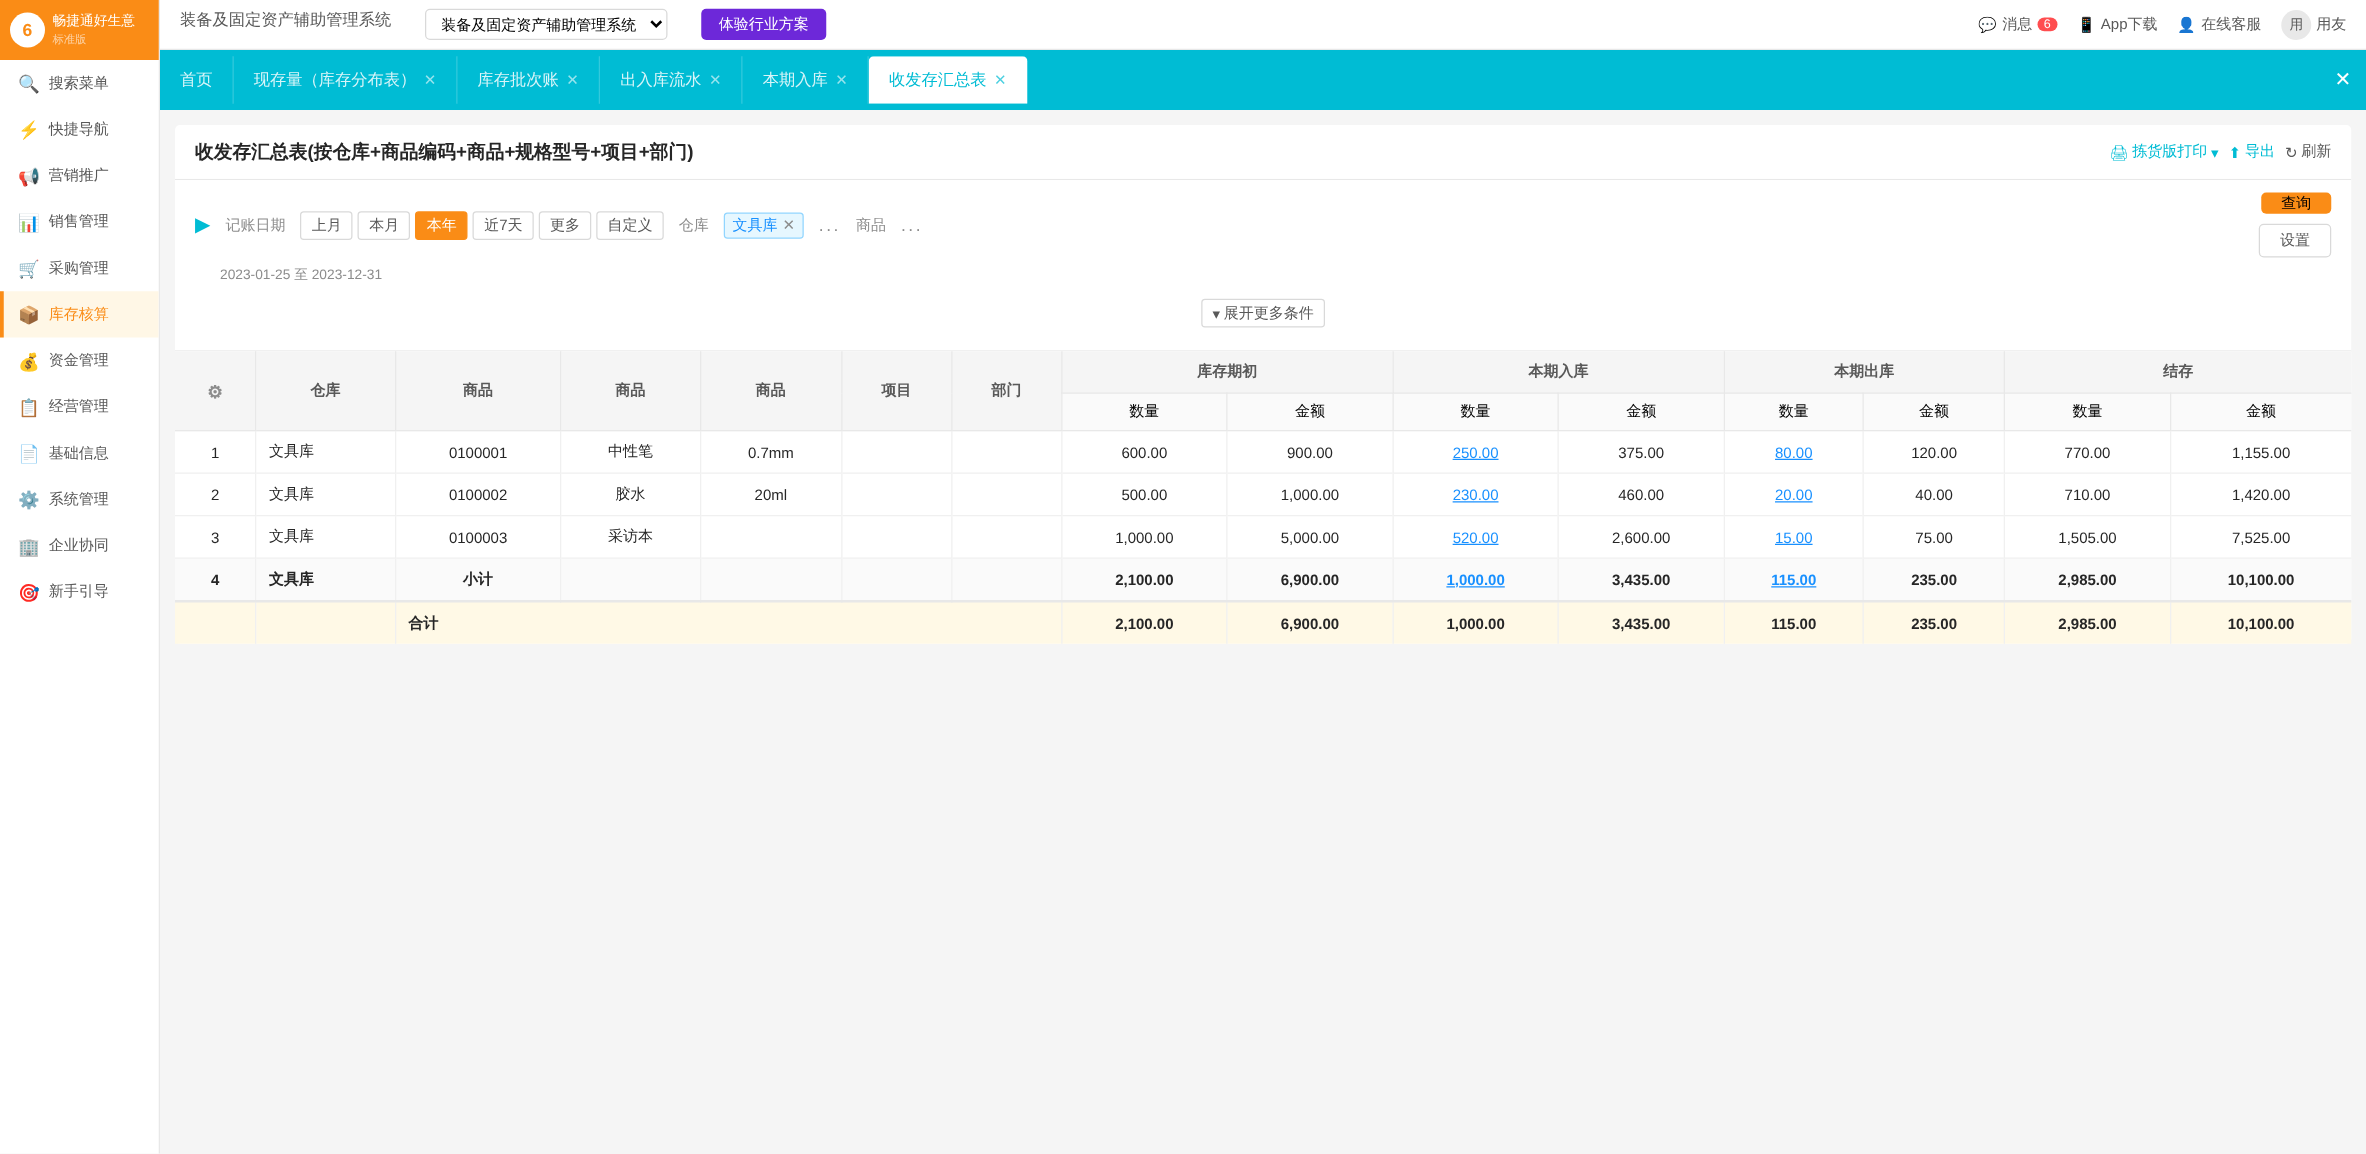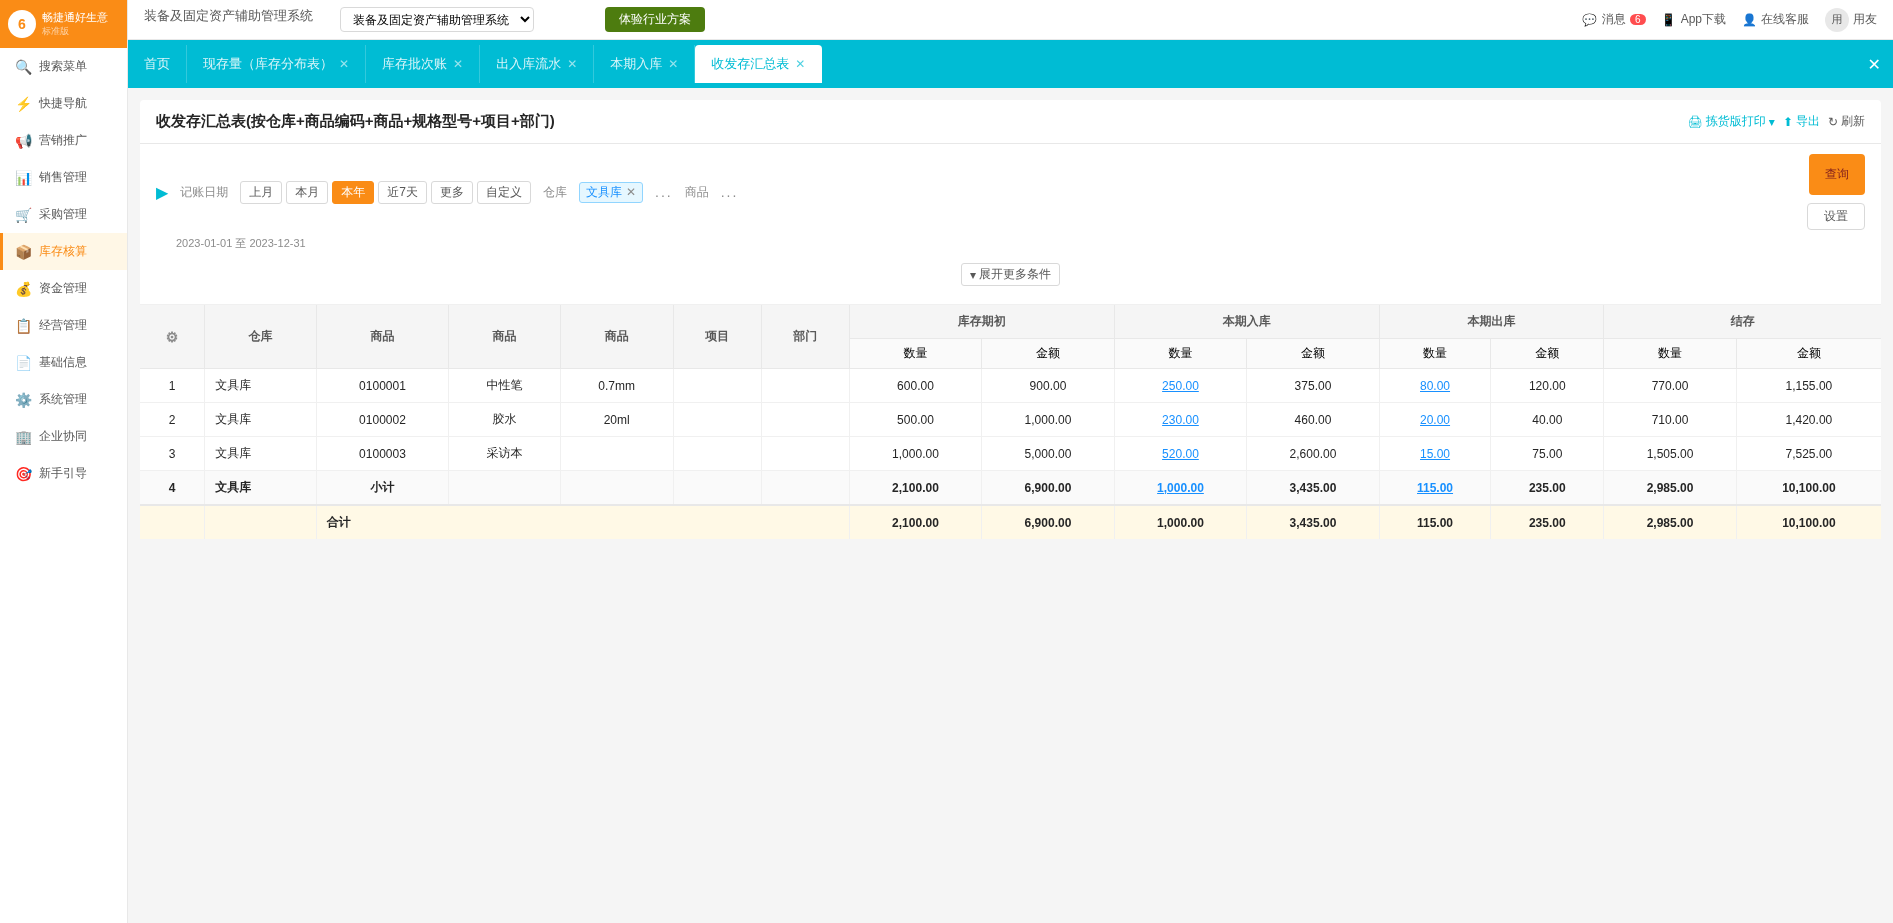--- a/index.html
+++ b/index.html
@@ -17,21 +17,21 @@
     .sidebar-item-icon { font-size: 14px; width: 16px; text-align: center; }
 
     
     .main { flex: 1; display: flex; flex-direction: column; overflow: hidden; }
 
     
     .top-header { background: #fff; border-bottom: 1px solid #e8e8e8; padding: 0 16px; height: 40px; display: flex; align-items: center; justify-content: space-between; }
     .top-header-left { display: flex; gap: 27px; }
     .system-title { font-size: 13px; color: #595959; }
     .header-select { border: 1px solid #d9d9d9; border-radius: 4px; padding: 2px 8px; font-size: 12px; background: #fff; }
-    .header-btn-orange { background: #4d7c0f; color: #fff; border: none; border-radius: 4px; padding: 4px 14px; font-size: 12px; cursor: pointer; margin-left: 44px; }
+    .header-btn-orange { background: #6d28d9; color: #fff; border: none; border-radius: 4px; padding: 4px 14px; font-size: 12px; cursor: pointer; }
     .top-header-right { display: flex; align-items: center; gap: 16px; color: #595959; font-size: 12px; }
     .header-action { display: flex; align-items: center; gap: 4px; cursor: pointer; }
     .badge { background: #ff4d4f; color: #fff; border-radius: 10px; font-size: 10px; padding: 0 4px; min-width: 16px; text-align: center; }
     .avatar { width: 24px; height: 24px; background: #e8e8e8; border-radius: 50%; display: flex; align-items: center; justify-content: center; font-size: 11px; color: #595959; }
 
     
     .tabs-bar { background: #00bcd4; display: flex; align-items: center; padding: 0; height: 48px; }
     .tab-item { padding: 0 16px; height: 38px; display: flex; align-items: center; gap: 6px; font-size: 13px; color: rgba(255,255,255,0.85); cursor: pointer; border-right: 1px solid rgba(255,255,255,0.2); white-space: nowrap; }
     .tab-item.active { background: #fff; color: #00bcd4; border-radius: 4px 4px 0 0; }
     .tab-close { color: inherit; font-size: 12px; opacity: 0.7; }
@@ -52,21 +52,21 @@
     .filter-row { display: flex; align-items: center; gap: 12px; flex-wrap: wrap; }
     .filter-label { color: #8c8c8c; font-size: 12px; white-space: nowrap; }
     .filter-date-group { display: flex; align-items: center; gap: 4px; }
     .filter-btn { padding: 2px 8px; border: 1px solid #d9d9d9; border-radius: 3px; background: #fff; font-size: 12px; cursor: pointer; color: #595959; }
     .filter-btn.active { background: #fa8c16; color: #fff; border-color: #fa8c16; }
     .filter-date-range { color: #8c8c8c; font-size: 11px; margin-top: 2px; }
     .filter-tag { display: flex; align-items: center; gap: 4px; background: #e6f7ff; border: 1px solid #91d5ff; border-radius: 3px; padding: 1px 6px; font-size: 12px; color: #1890ff; }
     .filter-tag-close { cursor: pointer; color: #8c8c8c; }
     .filter-ellipsis { color: #8c8c8c; font-size: 14px; cursor: pointer; letter-spacing: 2px; }
     .filter-expand { color: #595959; font-size: 12px; cursor: pointer; display: flex; align-items: center; gap: 3px; border: 1px solid #d9d9d9; border-radius: 3px; padding: 2px 8px; background: #fff; }
-    .btn-query { background: #fa8c16; color: #7f1d1d; border: none; border-radius: 4px; padding: 12px 16px; font-size: 12px; cursor: pointer; margin-left: 40px; }
+    .btn-query { background: #fa8c16; color: #000000; border: none; border-radius: 4px; padding: 0 16px; font-size: 12px; cursor: pointer; margin-left: 40px; }
     .btn-setting { background: #fff; color: #595959; border: 1px solid #d9d9d9; border-radius: 4px; padding: 4px 16px; font-size: 12px; cursor: pointer; margin-top: 4px; }
 
     
     .table-container { background: #fff; border-radius: 0 0 4px 4px; margin-top: 0; }
     table { width: 100%; border-collapse: collapse; font-size: 12px; }
     .table-header-row th { background: #f5f5f5; color: #595959; font-weight: 600; padding: 8px 10px; border-bottom: 1px solid #e8e8e8; border-right: 1px solid #e8e8e8; text-align: center; white-space: nowrap; }
     .table-header-row th:last-child { border-right: none; }
     .table-subheader th { background: #fafafa; color: #000000; font-weight: 500; padding: 6px 10px; border-bottom: 1px solid #e8e8e8; border-right: 1px solid #e8e8e8; text-align: center; }
     .table-subheader th:last-child { border-right: none; }
     tbody tr { border-bottom: 1px solid #f0f0f0; }
@@ -246,21 +246,21 @@
         </div>
         <span class="filter-ellipsis">...</span>
         <span class="filter-label">商品</span>
         <span class="filter-ellipsis">...</span>
         <div style="margin-left:auto;display:flex;flex-direction:column;align-items:flex-end;gap:4px;">
           <button class="btn-query">查询</button>
           <button class="btn-setting">设置</button>
         </div>
       </div>
       <div style="display:flex;align-items:center;margin-top:4px;margin-left:20px;">
-        <span class="filter-date-range">2023-01-01 至 2023-12-31</span>
+        <span class="filter-date-range">2023-01-25 至 2023-12-31</span>
       </div>
       <div class="expand-row" style="justify-content:center;margin-top:4px;">
         <button class="filter-expand">
           <span>▾</span>
           <span>展开更多条件</span>
         </button>
       </div>
     </div>
 
     <div class="table-container">

